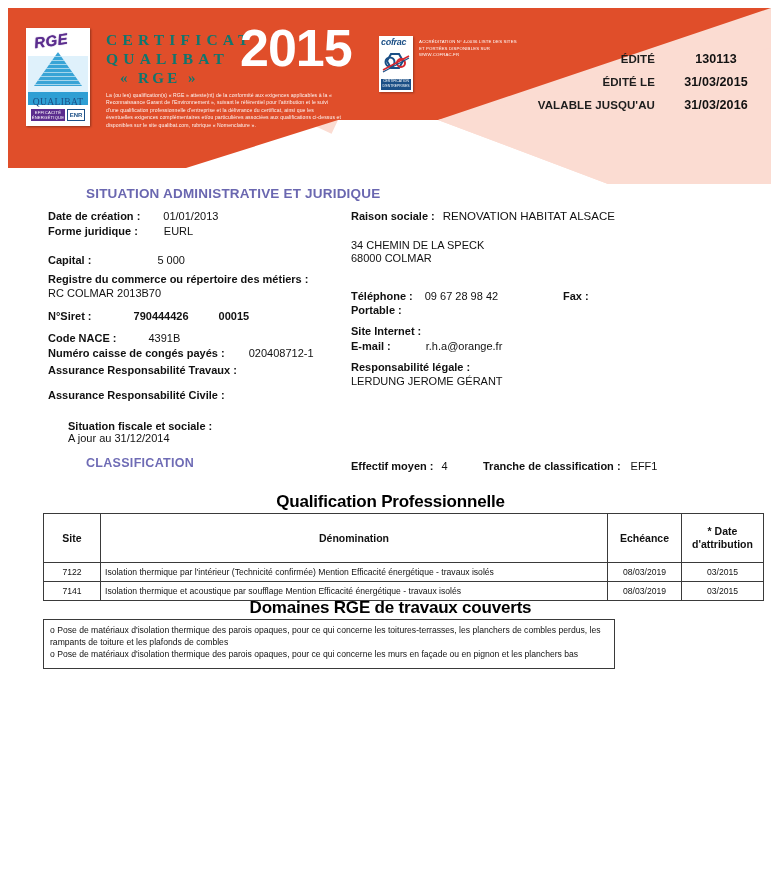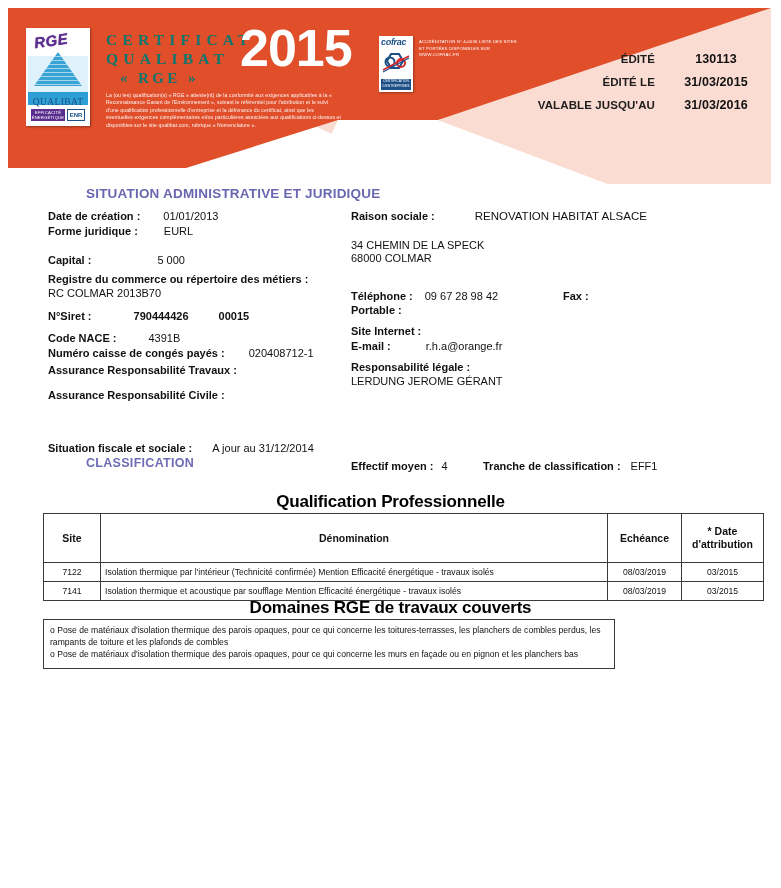--- a/index.html
+++ b/index.html
@@ -296,25 +296,25 @@
   #f-rcs-v { left: 48px; top: 287px; }
   #f-siret { left: 48px; top: 310px; }
   #f-siret .fv { margin-left: 42px; }
   #f-siret .fv2 { margin-left: 30px; font-size: 11px; font-weight: bold; color:#111; }
   #f-nace { left: 48px; top: 332px; }
   #f-nace .fv { margin-left: 32px; }
   #f-conges { left: 48px; top: 347px; }
   #f-conges .fv { margin-left: 24px; }
   #f-asstrav { left: 48px; top: 364px; }
   #f-asscivile { left: 48px; top: 389px; }
-  #f-fiscale { left: 48px; top: 442px; }
+  #f-fiscale { left: 48px; top: 420px; flex-direction: column; }
   #f-fiscale .fv { margin-left: 20px; }
 
   
-  #f-raison { left: 351px; top: 210px; gap: 32px; }
+  #f-raison { left: 351px; top: 210px; }
   #f-raison .fv { margin-left: 8px; font-size: 11.5px; }
   #f-addr1 { left: 351px; top: 239px; }
   #f-addr2 { left: 351px; top: 252px; }
   #f-tel { left: 351px; top: 290px; }
   #f-tel .fv { margin-left: 12px; }
   #f-fax { left: 563px; top: 290px; }
   #f-portable { left: 351px; top: 304px; }
   #f-site { left: 351px; top: 325px; }
   #f-email { left: 351px; top: 340px; }
   #f-email .fv { margin-left: 35px; }

